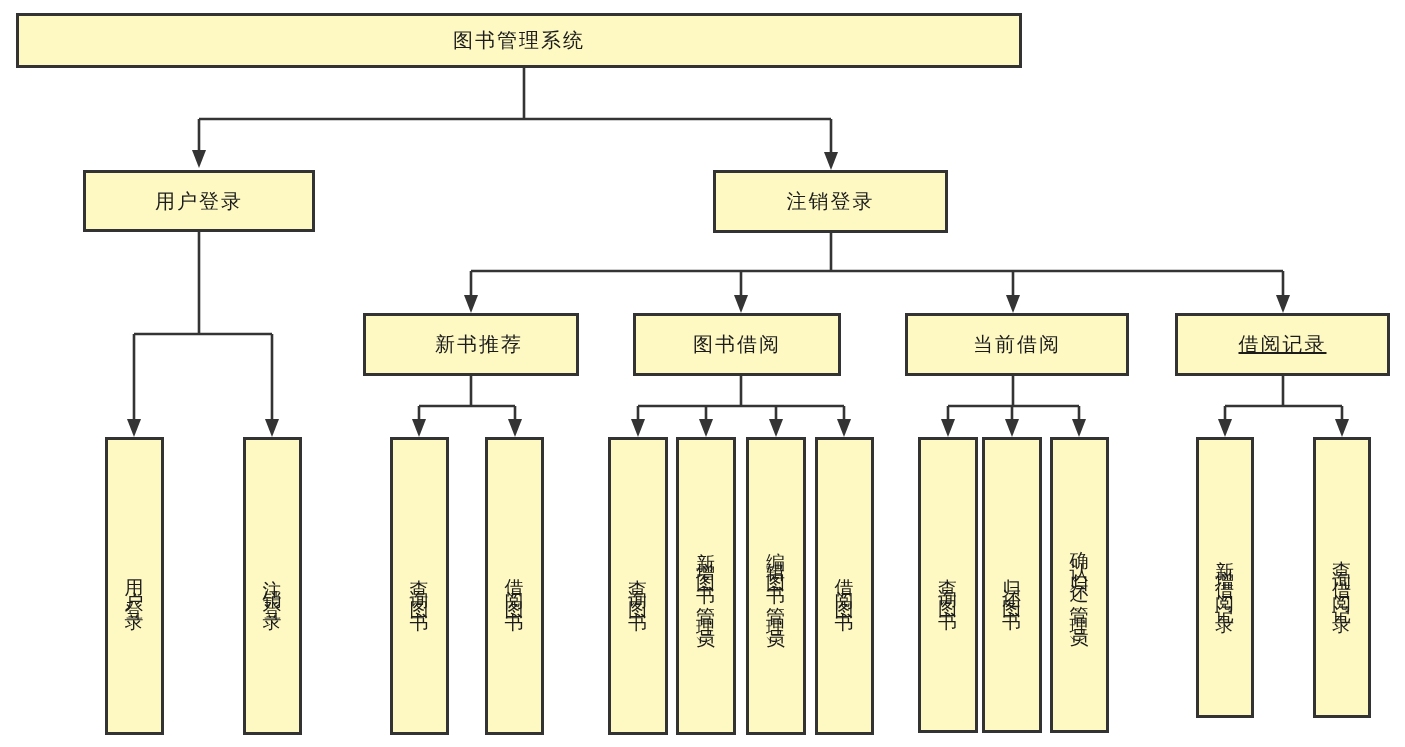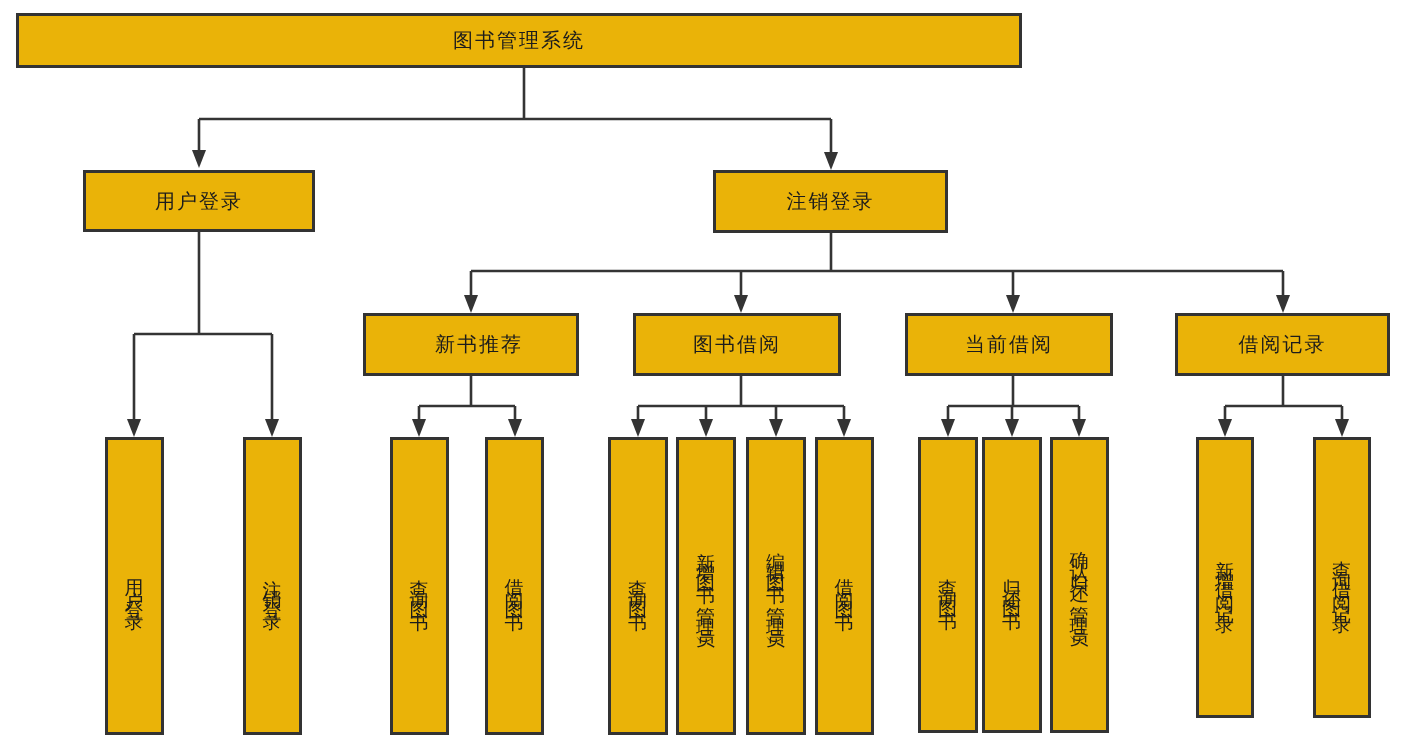--- a/index.html
+++ b/index.html
@@ -13,34 +13,34 @@
     position:relative;
     width:1405px;height:747px;
     background:#ffffff;
     font-family:"Liberation Sans","DejaVu Sans",sans-serif;
     overflow:hidden;
   }
   #wires{position:absolute;left:0;top:0;width:1405px;height:747px;}
   #wires .ln{stroke:var(--line);stroke-width:2.6;fill:none;}
   #wires .ar{fill:var(--line);stroke:none;}
   .box{
-    position:absolute;background:#eab308;border:3px solid var(--border);
+    position:absolute;background:#fef9c3;border:3px solid var(--border);
     box-sizing:border-box;display:flex;align-items:center;justify-content:center;
     color:var(--text);text-align:left;
   }
   .h{font-size:20px;letter-spacing:2px;white-space:nowrap;}
   .v{writing-mode:vertical-rl;text-orientation:mixed;font-size:19px;letter-spacing:11px;line-height:1;}
   
   #root-box{left:16px;top:13px;width:1006px;height:55px;}
   #l1-user{left:83px;top:170px;width:232px;height:62px;}
   #l1-book{left:713px;top:170px;width:235px;height:63px;}
   #l2-newbook{left:363px;top:313px;width:216px;height:63px;padding-left:16px;}
   #l2-borrow{left:633px;top:313px;width:208px;height:63px;}
-  #l2-current{left:905px;top:313px;width:208px;height:63px;}
-  #l2-record{left:1175px;top:313px;width:215px;height:63px;}
+  #l2-current{left:905px;top:313px;width:224px;height:63px;}
+  #l2-record{left:1175px;top:313px;width:215px;height:63px;text-decoration:underline;}
   #leaf-ul-login{left:105px;top:437px;width:59px;height:298px;}
   #leaf-ul-logout{left:243px;top:437px;width:59px;height:298px;}
   #leaf-nb-query{left:390px;top:437px;width:59px;height:298px;}
   #leaf-nb-borrow{left:485px;top:437px;width:59px;height:298px;}
   #leaf-bb-query{left:608px;top:437px;width:60px;height:298px;}
   #leaf-bb-add{left:676px;top:437px;width:60px;height:298px;}
   #leaf-bb-edit{left:746px;top:437px;width:60px;height:298px;}
   #leaf-bb-borrow{left:815px;top:437px;width:59px;height:298px;}
   #leaf-cb-query{left:918px;top:437px;width:60px;height:296px;}
   #leaf-cb-return{left:982px;top:437px;width:60px;height:296px;}

